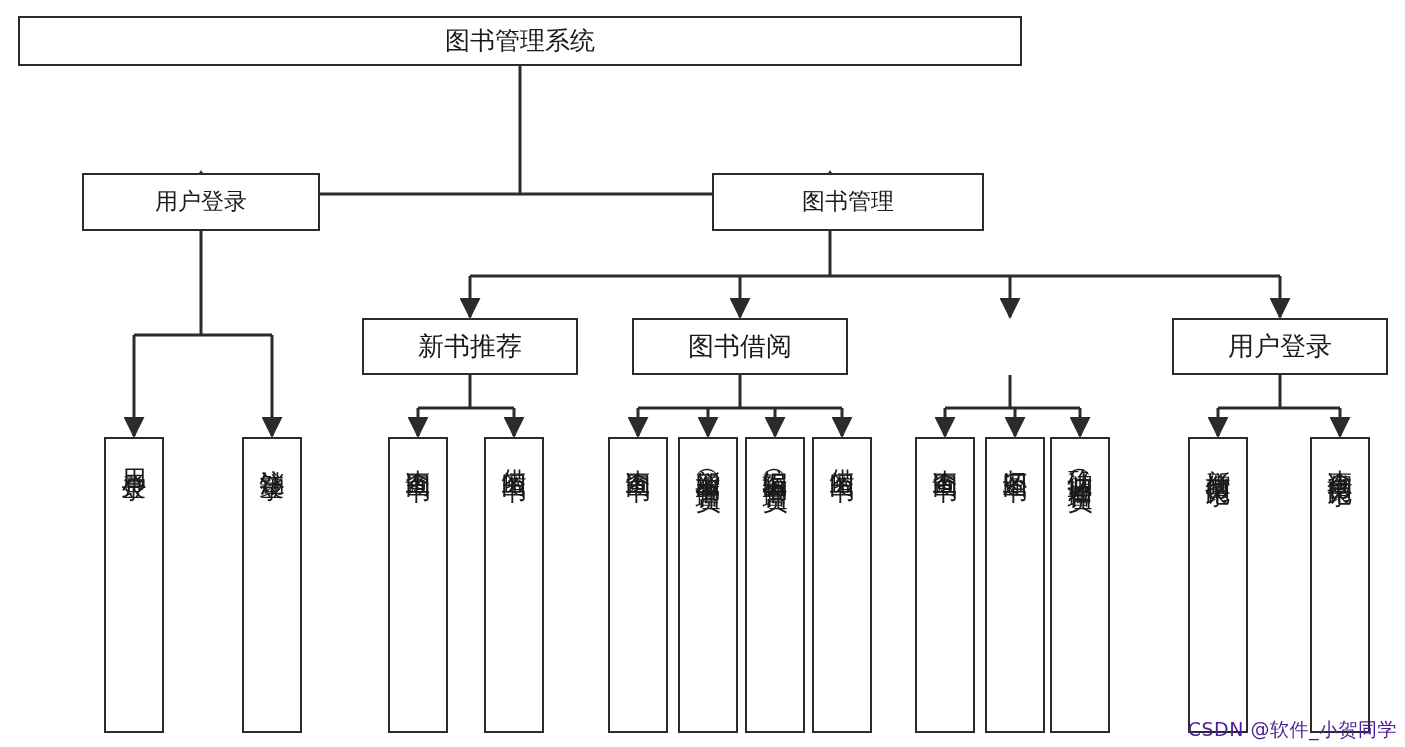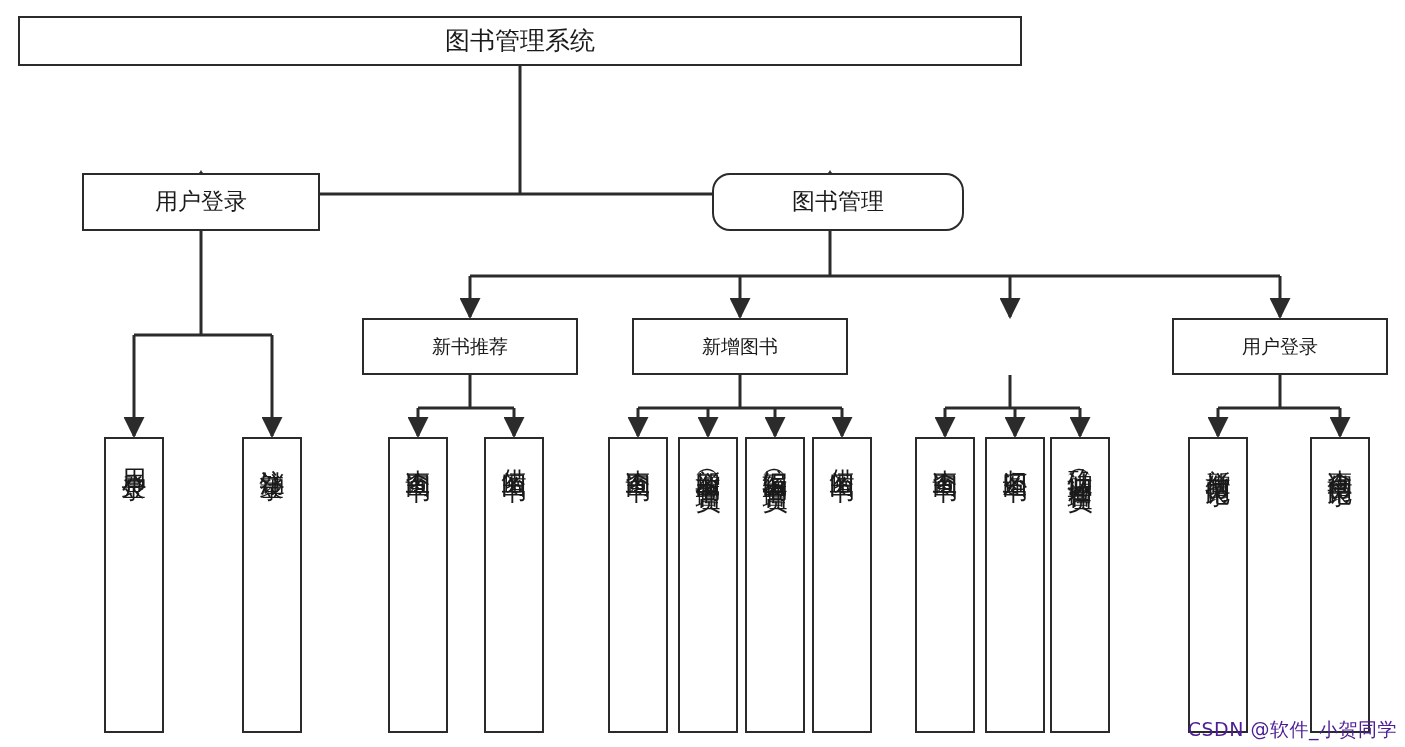--- a/index.html
+++ b/index.html
@@ -38,21 +38,21 @@
     text-align: right;
     line-height: 1.12;
   }
   .node.root {
     font-size: 25px;
   }
   .node.level2 {
     font-size: 23px;
   }
   .node.level3 {
-    font-size: 19px;
+    font-size: 26px;
   }
   .node.leaf {
     font-size: 25px;
     align-items: flex-start;
     justify-content: center;
     padding-top: 10px;
   }
   .node.leaf .vtext {
     writing-mode: vertical-rl;
     text-orientation: upright;
@@ -121,29 +121,29 @@
       </g>
   </svg>
 
   <div class="node root" style="left: 18px; top: 16px; width: 1004px; height: 50px;">
     <span class="htext">图书管理系统</span>
   </div>
 
   <div class="node level2" style="left: 82px; top: 173px; width: 238px; height: 58px;">
     <span class="htext">用户登录</span>
   </div>
-  <div class="node level2" style="left: 712px; top: 173px; width: 252px; height: 58px; border-radius: 18px;">
+  <div class="node level2" style="left: 712px; top: 173px; width: 272px; height: 58px;">
     <span class="htext">图书管理</span>
   </div>
 
   <div class="node level3" style="left: 362px; top: 318px; width: 216px; height: 57px;">
     <span class="htext">新书推荐</span>
   </div>
   <div class="node level3" style="left: 632px; top: 318px; width: 216px; height: 57px;">
-    <span class="htext">新增图书</span>
+    <span class="htext">图书借阅</span>
   </div>
   <div class="node level3" style="left: 1172px; top: 318px; width: 216px; height: 57px;">
     <span class="htext">用户登录</span>
   </div>
 
   <div class="node leaf" style="left: 104px; top: 437px; width: 60px; height: 296px;">
     <span class="vtext">用户登录</span>
   </div>
   <div class="node leaf" style="left: 242px; top: 437px; width: 60px; height: 296px;">
     <span class="vtext">注销登录</span>

